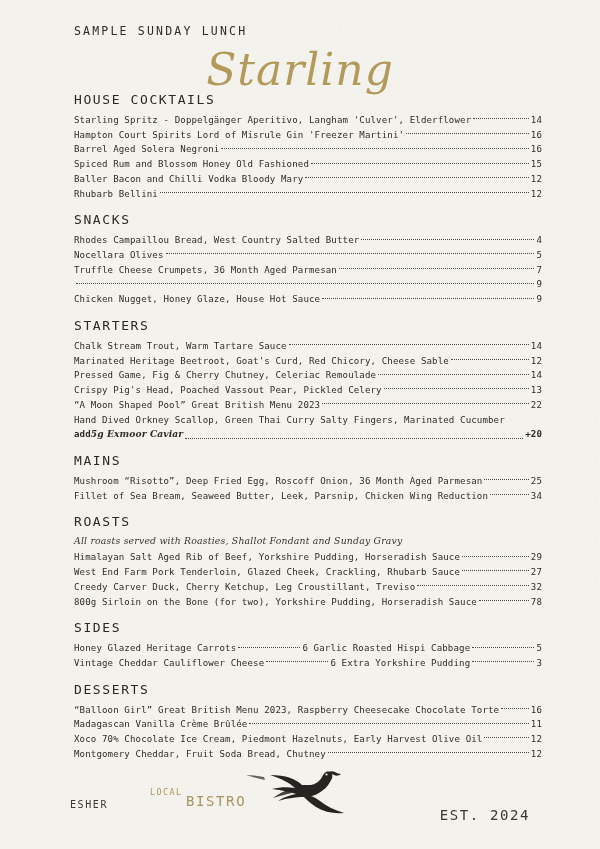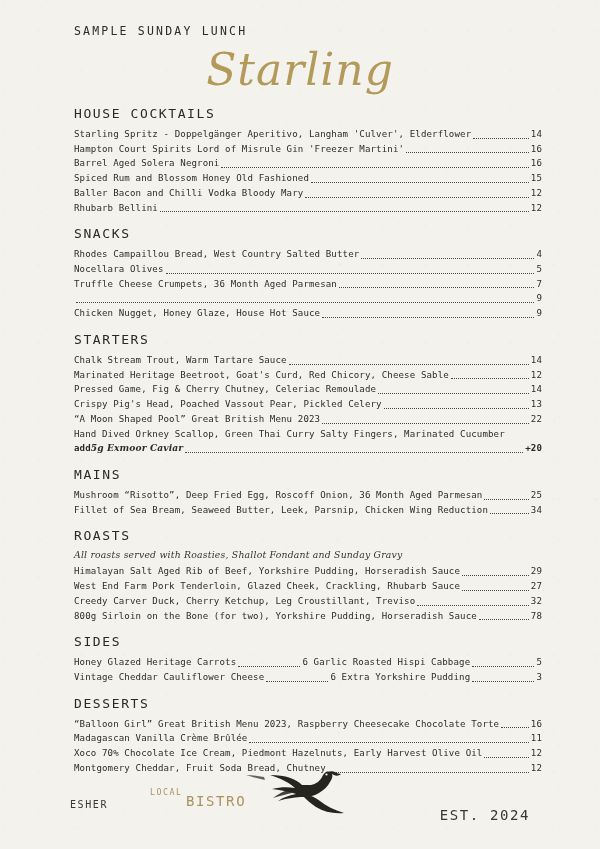--- a/index.html
+++ b/index.html
@@ -37,21 +37,21 @@
   }
   .doc-title {
     font-size: 11.5px;
     letter-spacing: 2.2px;
     margin: 6px 0 0 38px;
     color: #2e2c26;
   }
   .brand {
     text-align: center;
     margin-top: 10px;
-    margin-bottom: 14px;
+    margin-bottom: 0;
   }
   .brand-word {
     font-family: "DejaVu Serif", serif;
     font-style: italic;
     font-size: 44px;
     color: #b39a5b;
     letter-spacing: 1px;
     line-height: 1;
     text-shadow: 0 1px 0 rgba(255,255,255,0.6);
   }
@@ -69,21 +69,21 @@
   .section-note {
     font-size: 9.3px;
     font-family: "DejaVu Serif", serif;
     font-style: italic;
     letter-spacing: 0.2px;
     margin: 0 0 4px 0;
     color: #35332c;
   }
   .item {
     display: flex;
-    align-items: flex-end;
+    align-items: center;
     font-size: 9.1px;
     line-height: 1.62;
     letter-spacing: 0.12px;
     color: #2e2c26;
     margin-right: 22px;
   }
   .item-name {
     white-space: nowrap;
   }
   .leader {

